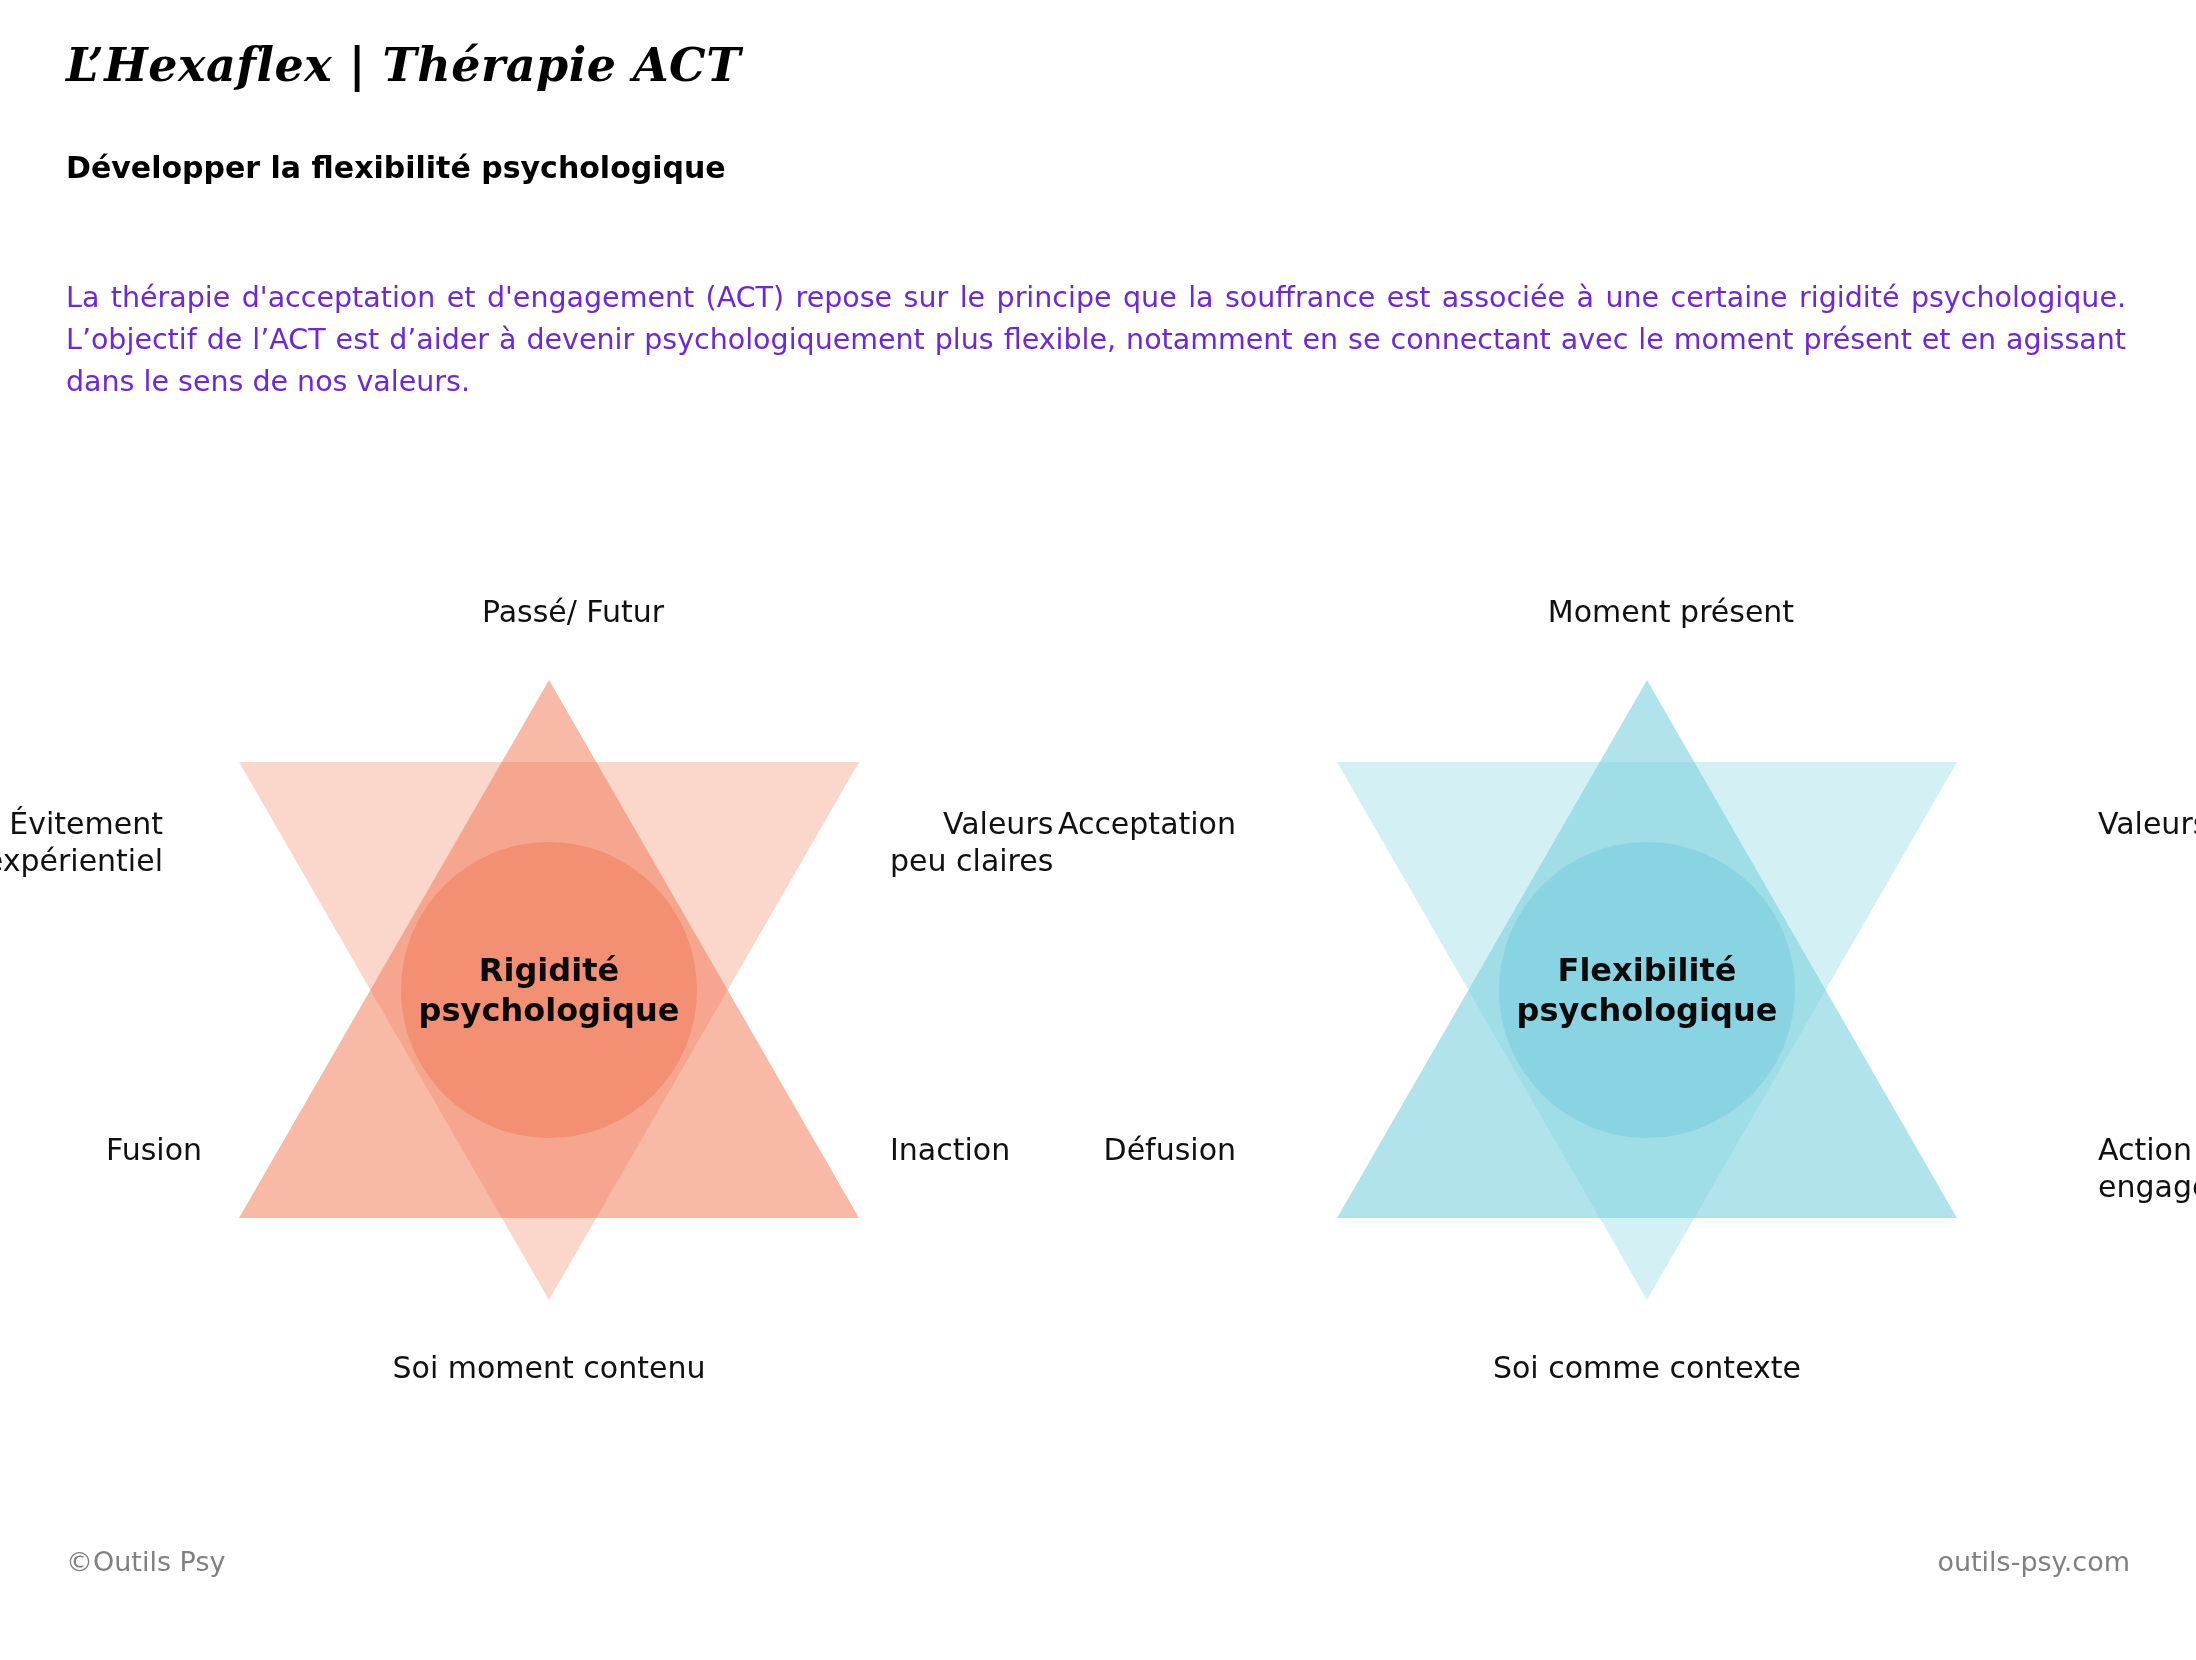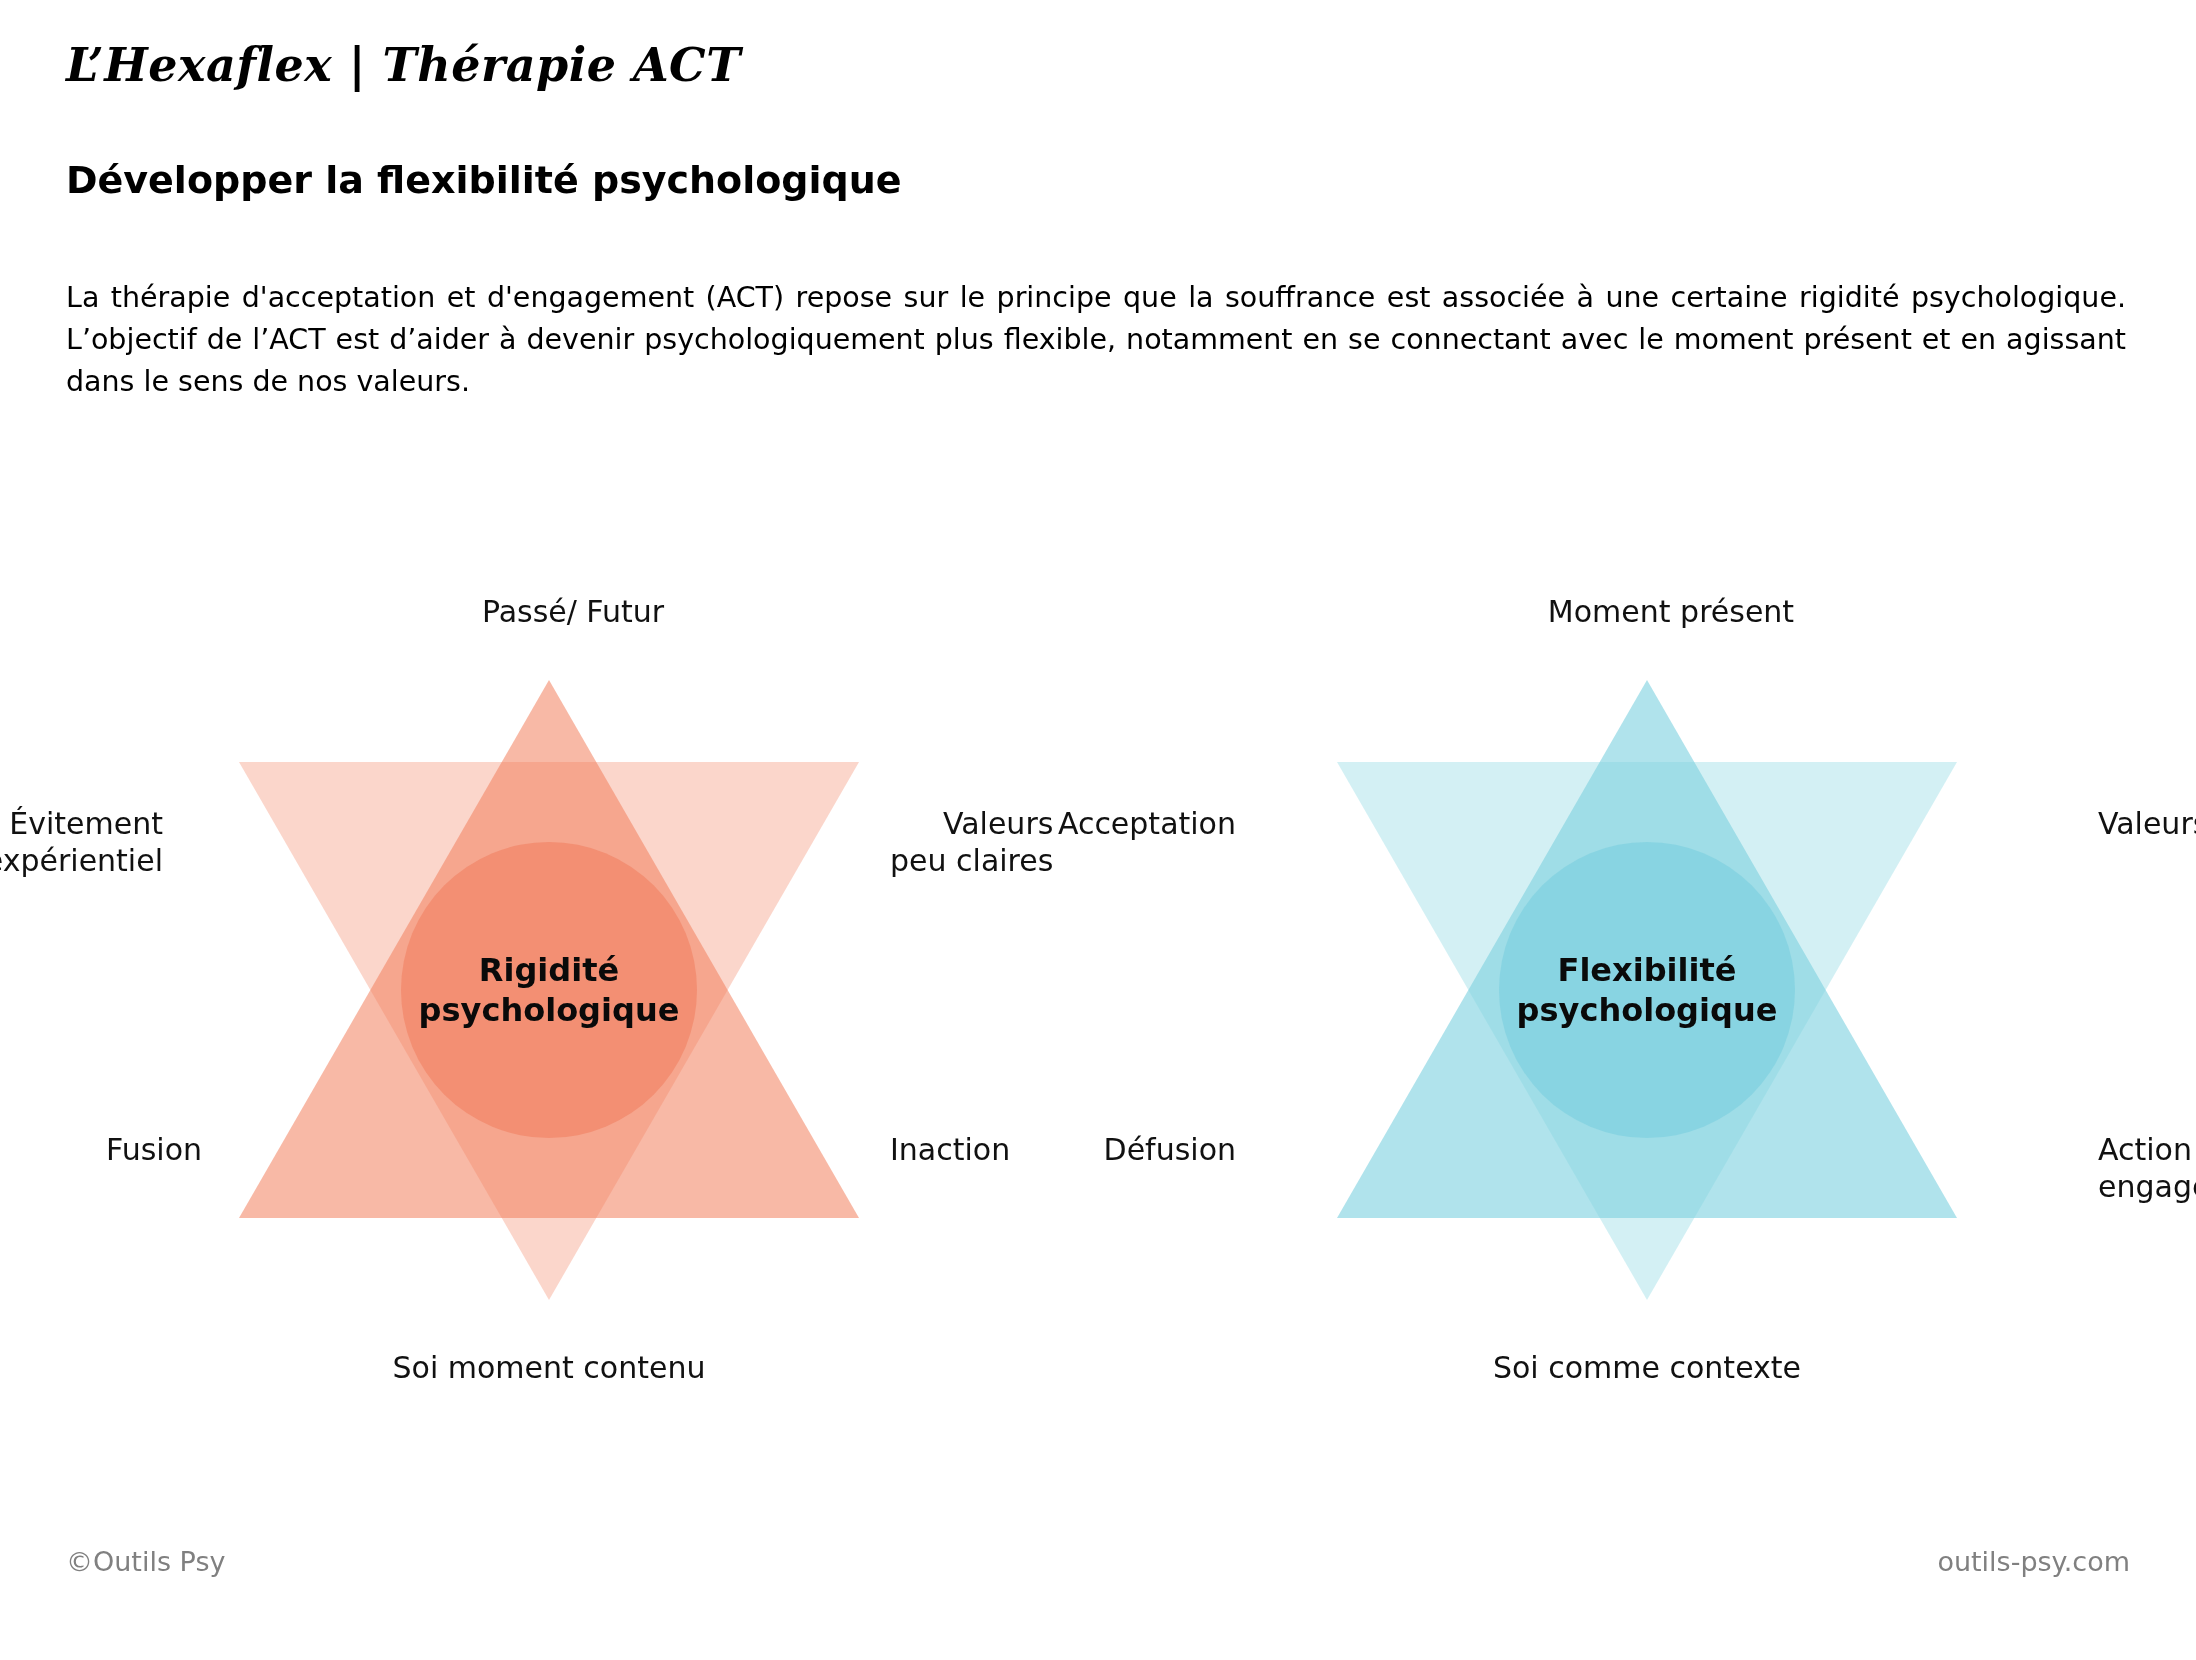--- a/index.html
+++ b/index.html
@@ -27,34 +27,33 @@
     letter-spacing: 0.5px;
     color: #000000;
     white-space: nowrap;
   }
   .page-subtitle {
     position: absolute;
     left: 66px;
     top: 150px;
     font-family: "DejaVu Sans", "Liberation Sans", sans-serif;
     font-weight: 700;
-    font-size: 38px;
+    font-size: 30px;
     color: #000000;
     white-space: nowrap;
-    margin-top: 8px;
   }
   .intro-paragraph {
     position: absolute;
     left: 66px;
     top: 248px;
     width: 2060px;
     font-family: "DejaVu Sans", "Liberation Sans", sans-serif;
     font-size: 28.5px;
     line-height: 1.48;
-    color: #000000;
+    color: #6d28d9;
     text-align: justify;
   }
 
   
   .diagram-area {
     position: absolute;
     left: 0;
     top: 560px;
     width: 2196px;
     height: 860px;

